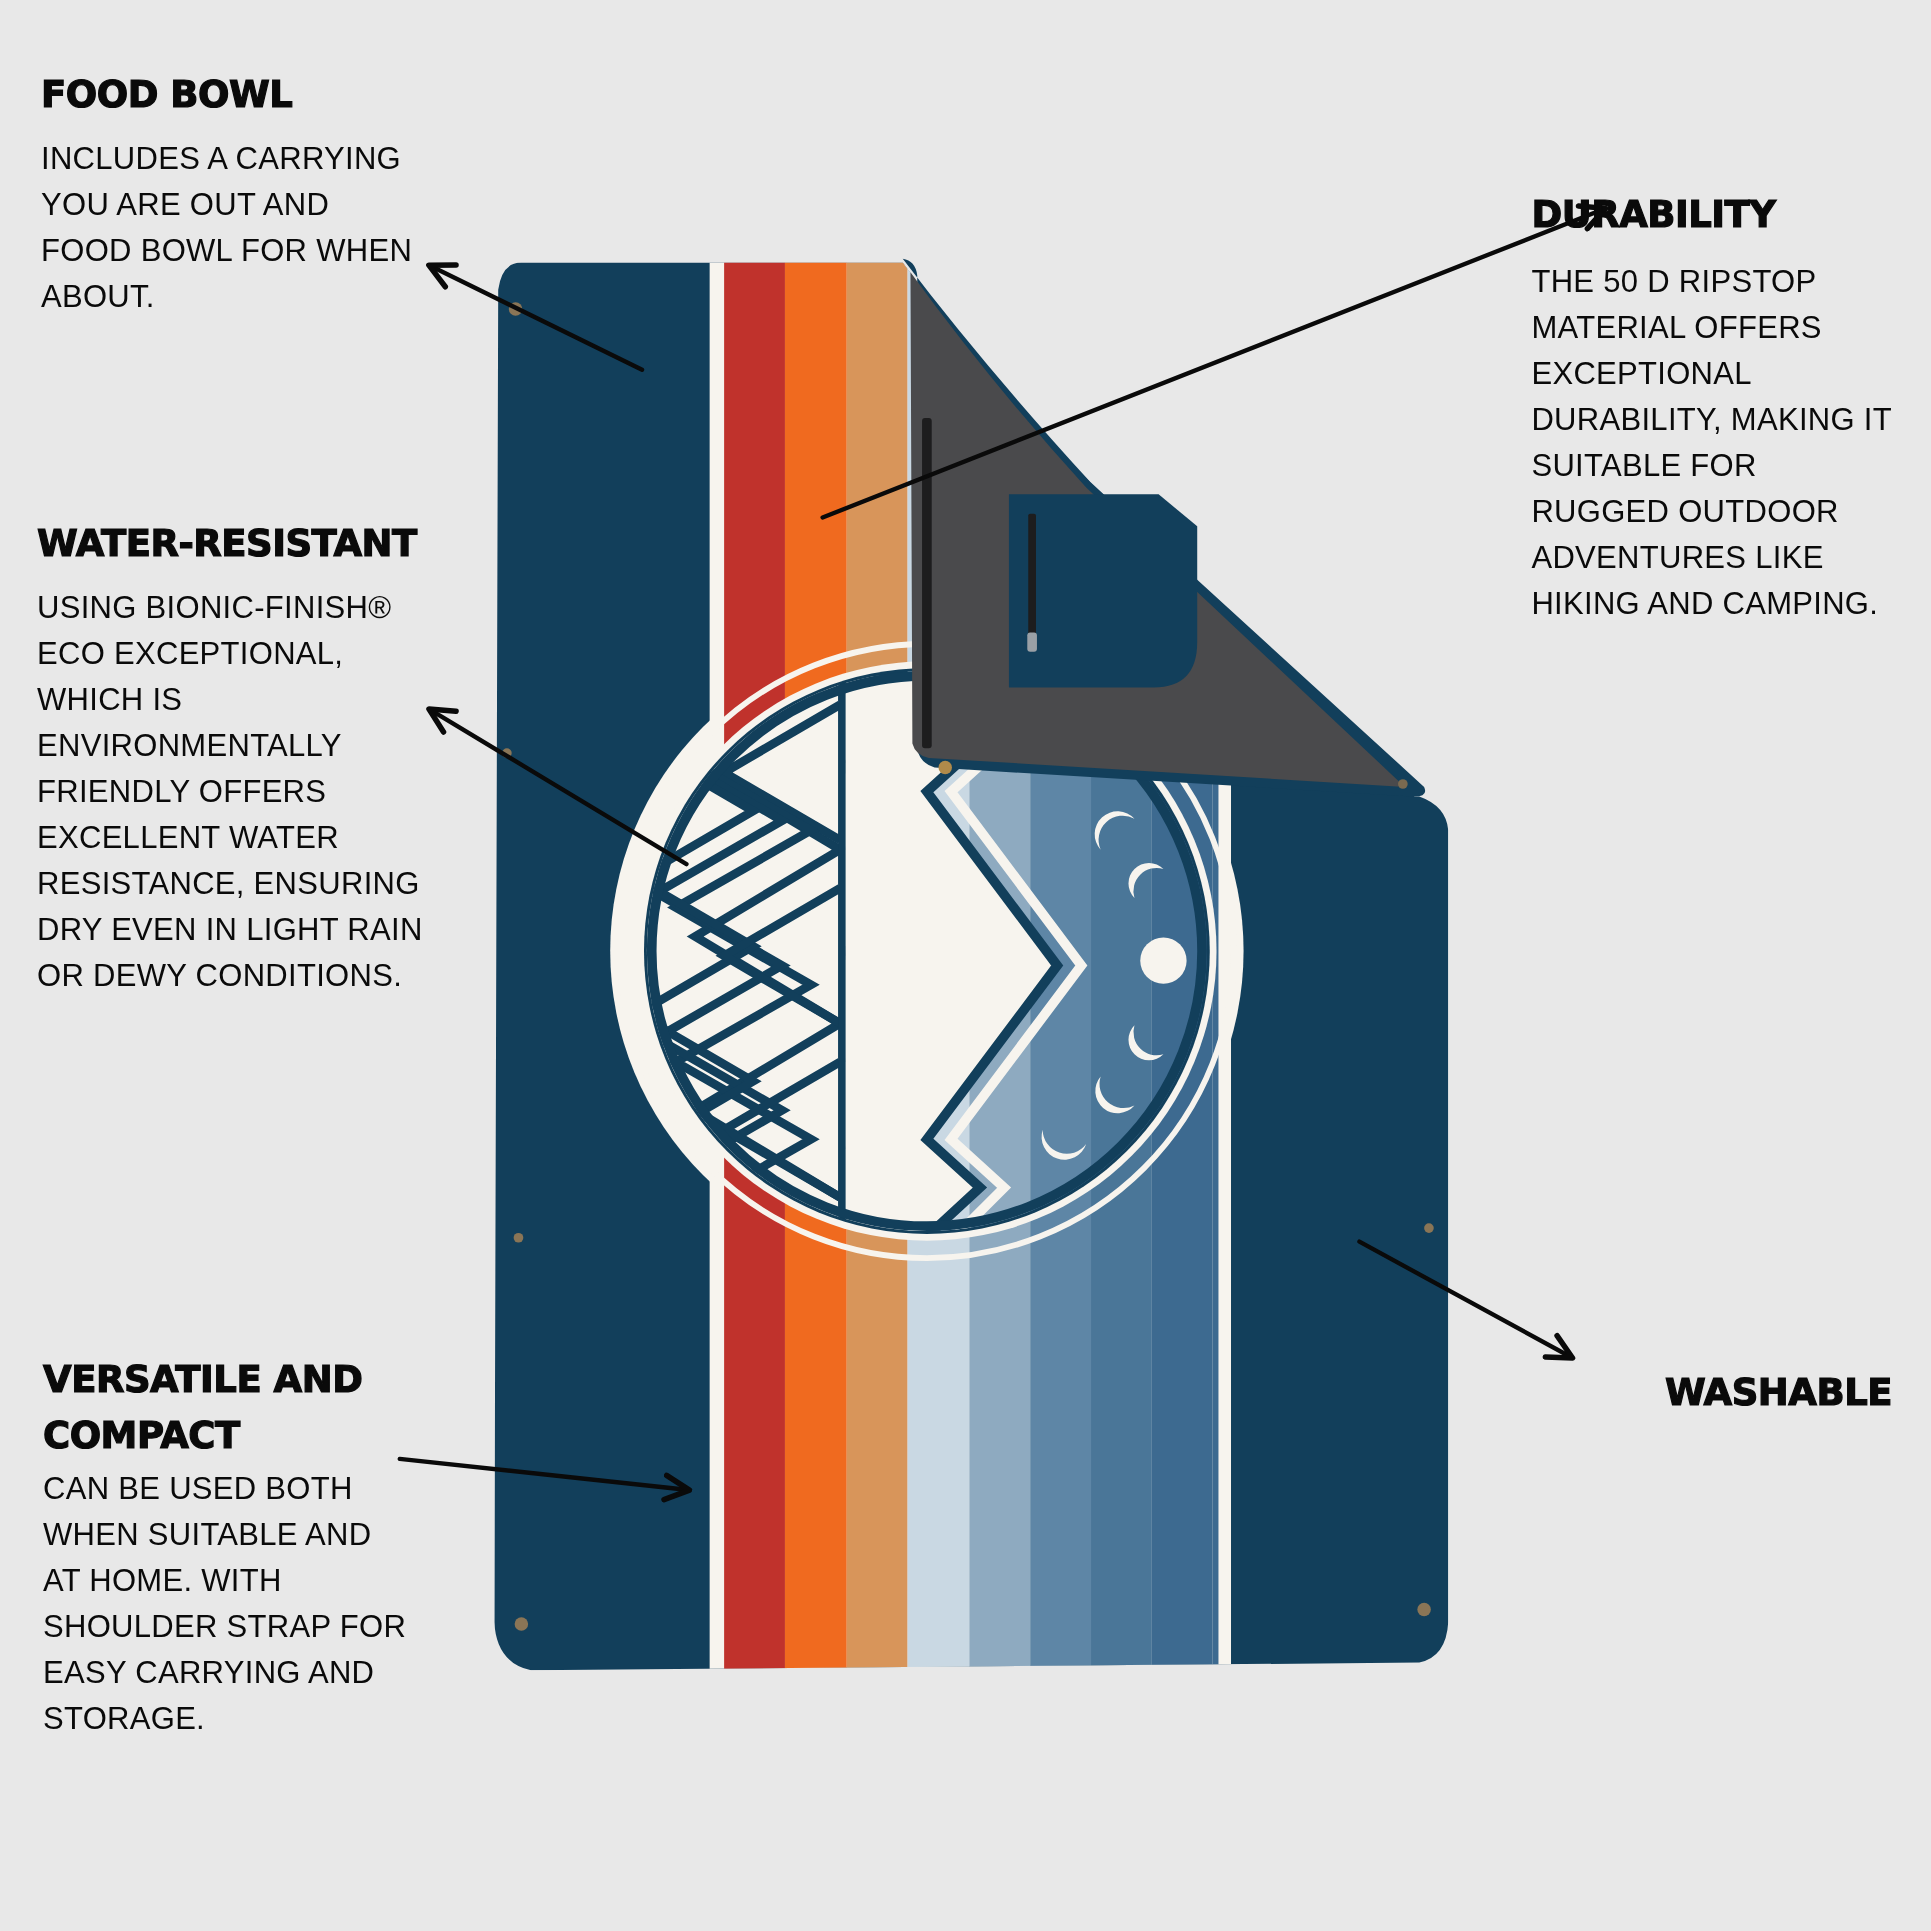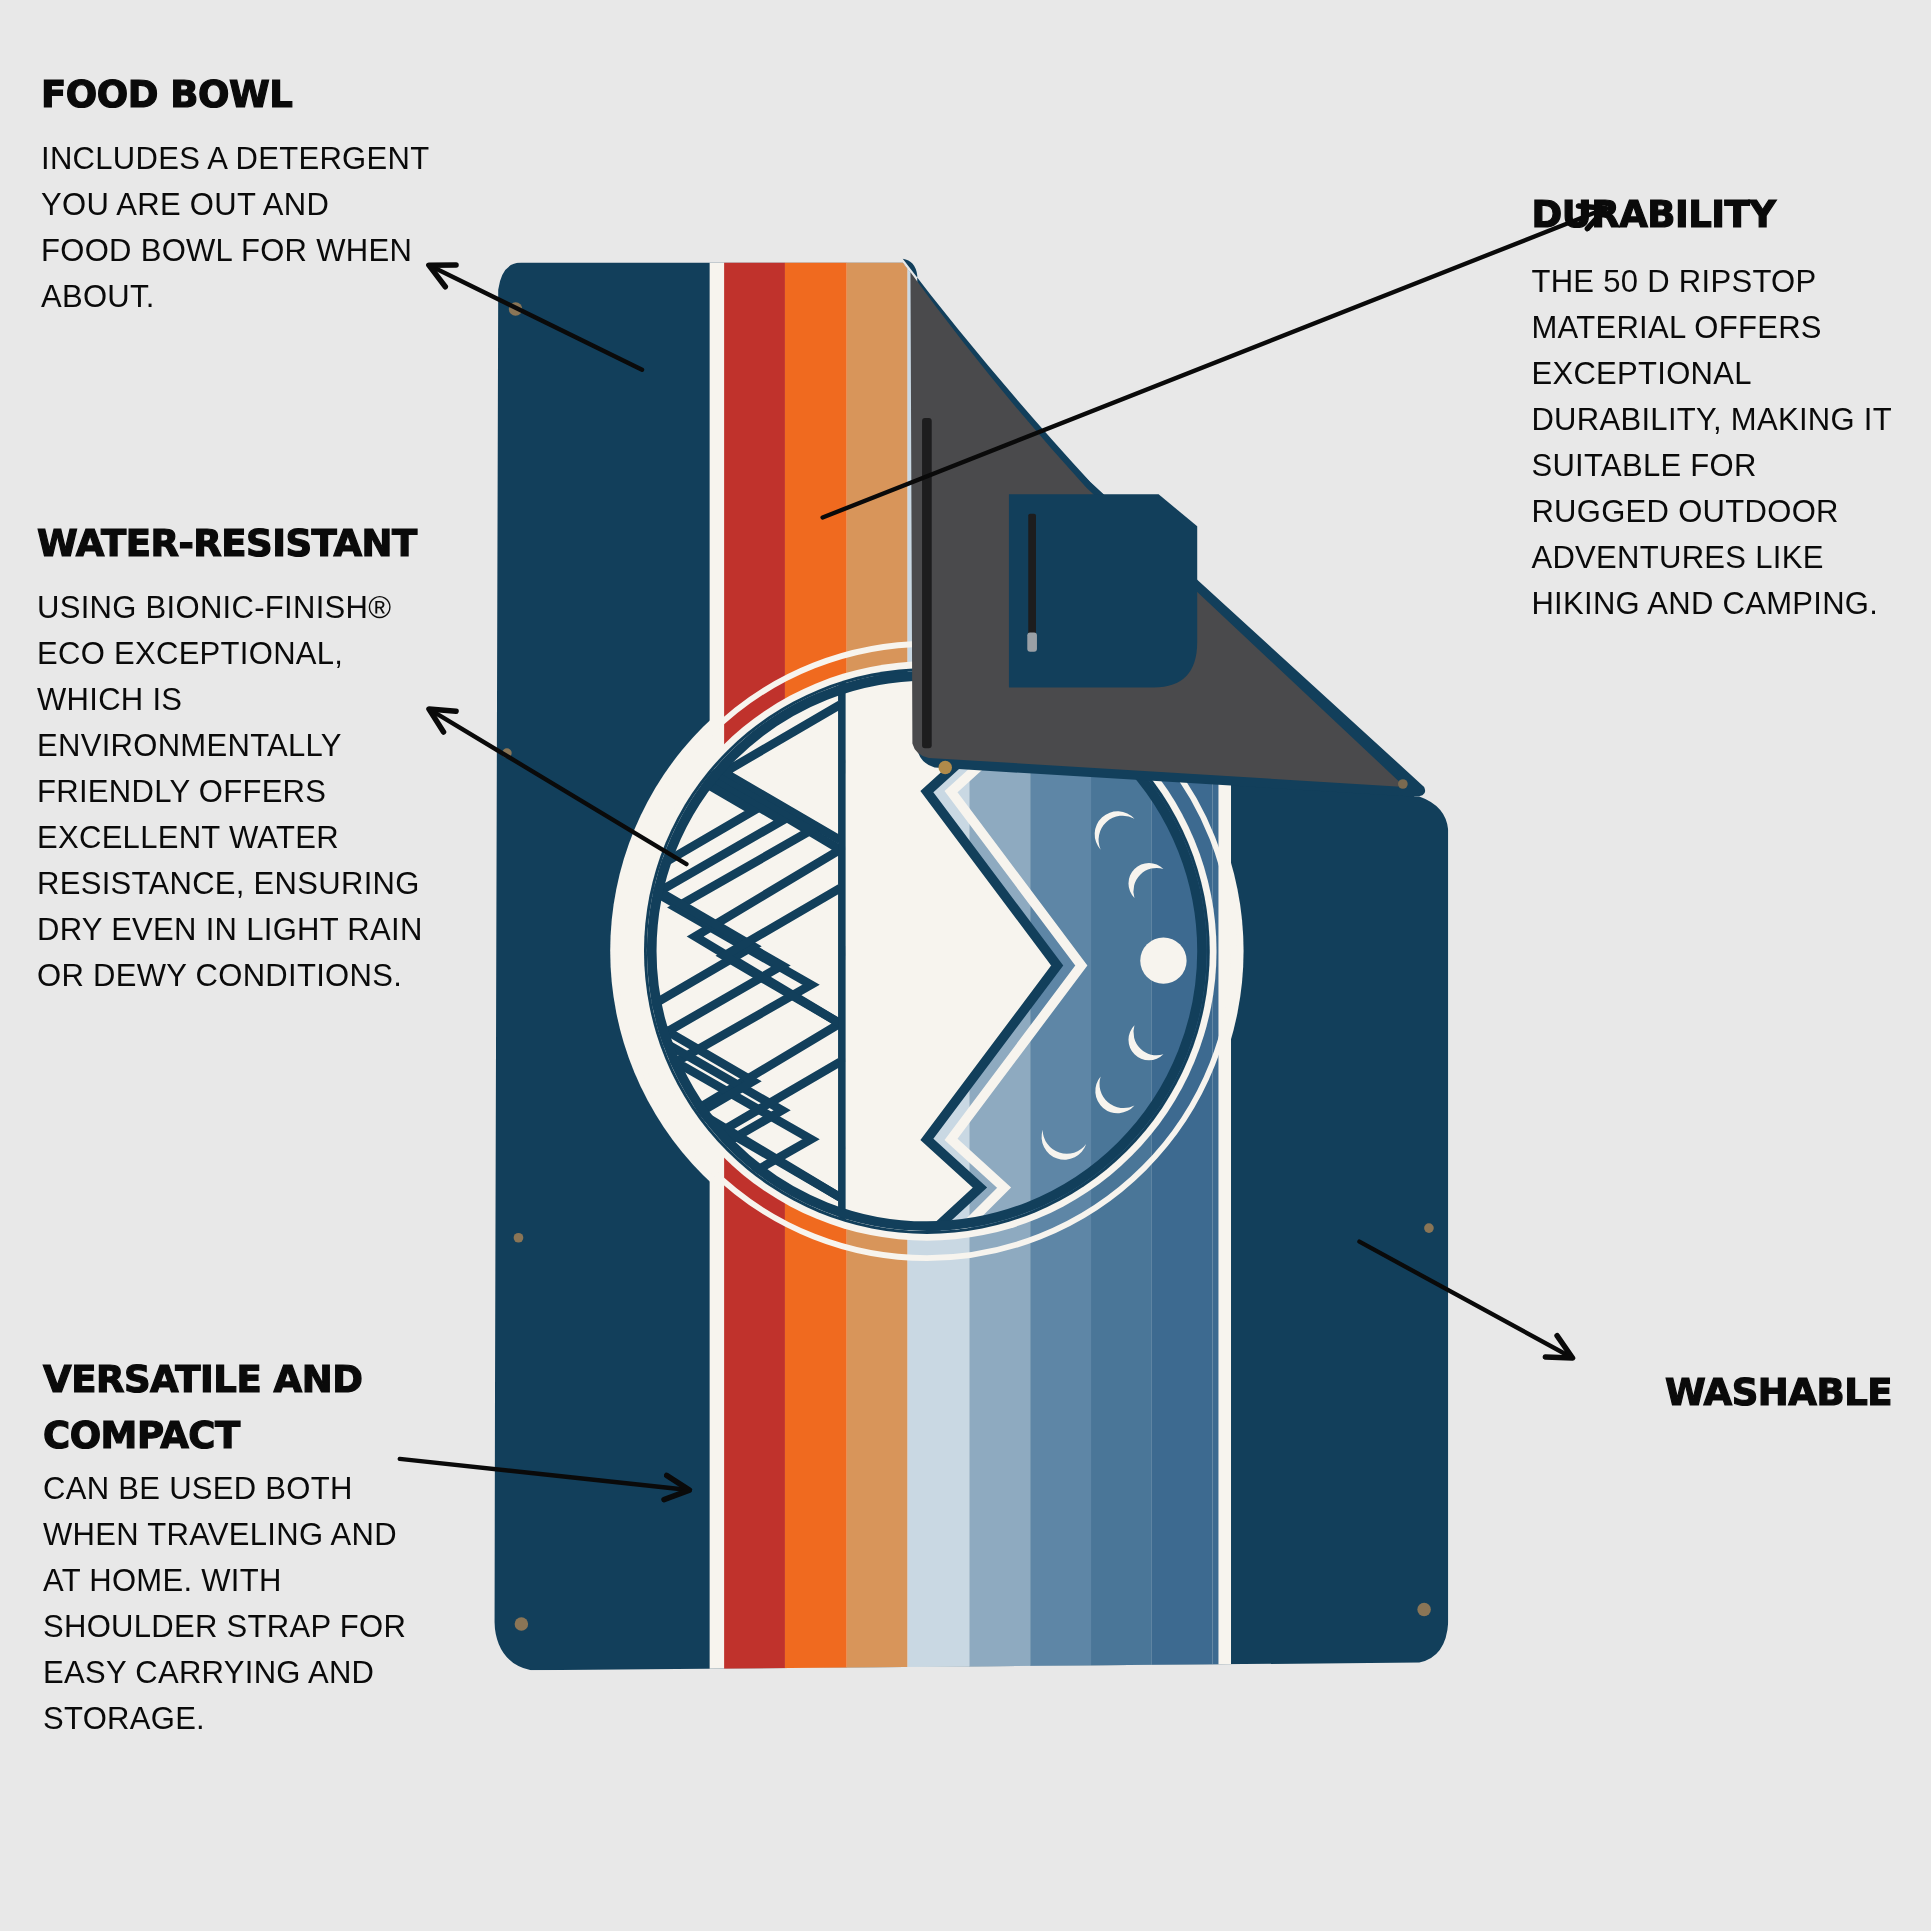--- a/index.html
+++ b/index.html
@@ -145,21 +145,21 @@
     <line x1="852" y1="536" x2="1660" y2="217" marker-end="url(#ah)"></line>
     <line x1="711" y1="895" x2="447" y2="736" marker-end="url(#ah)"></line>
     <line x1="414" y1="1511" x2="711" y2="1543" marker-end="url(#ah)"></line>
     <line x1="1408" y1="1286" x2="1626" y2="1405" marker-end="url(#ah)"></line>
   </g>
 </svg>
 
 <section id="f-food" class="feature">
   <h2>FOOD BOWL</h2>
   <p>
-    <span>INCLUDES A DETERGENT</span>
+    <span>INCLUDES A CARRYING</span>
     <span>YOU ARE OUT AND</span>
     <span>FOOD BOWL FOR WHEN</span>
     <span>ABOUT.</span>
   </p>
 </section>
 
 <section id="f-water" class="feature">
   <h2>WATER-RESISTANT</h2>
   <p>
     <span>USING BIONIC-FINISH®</span>
@@ -174,21 +174,21 @@
   </p>
 </section>
 
 <section id="f-vers" class="feature">
   <h2>
     <span style="display:block">VERSATILE AND</span>
     <span style="display:block">COMPACT</span>
   </h2>
   <p>
     <span>CAN BE USED BOTH</span>
-    <span>WHEN TRAVELING AND</span>
+    <span>WHEN SUITABLE AND</span>
     <span>AT HOME. WITH</span>
     <span>SHOULDER STRAP FOR</span>
     <span>EASY CARRYING AND</span>
     <span>STORAGE.</span>
   </p>
 </section>
 
 <section id="f-dur" class="feature right">
   <h2>DURABILITY</h2>
   <p>

